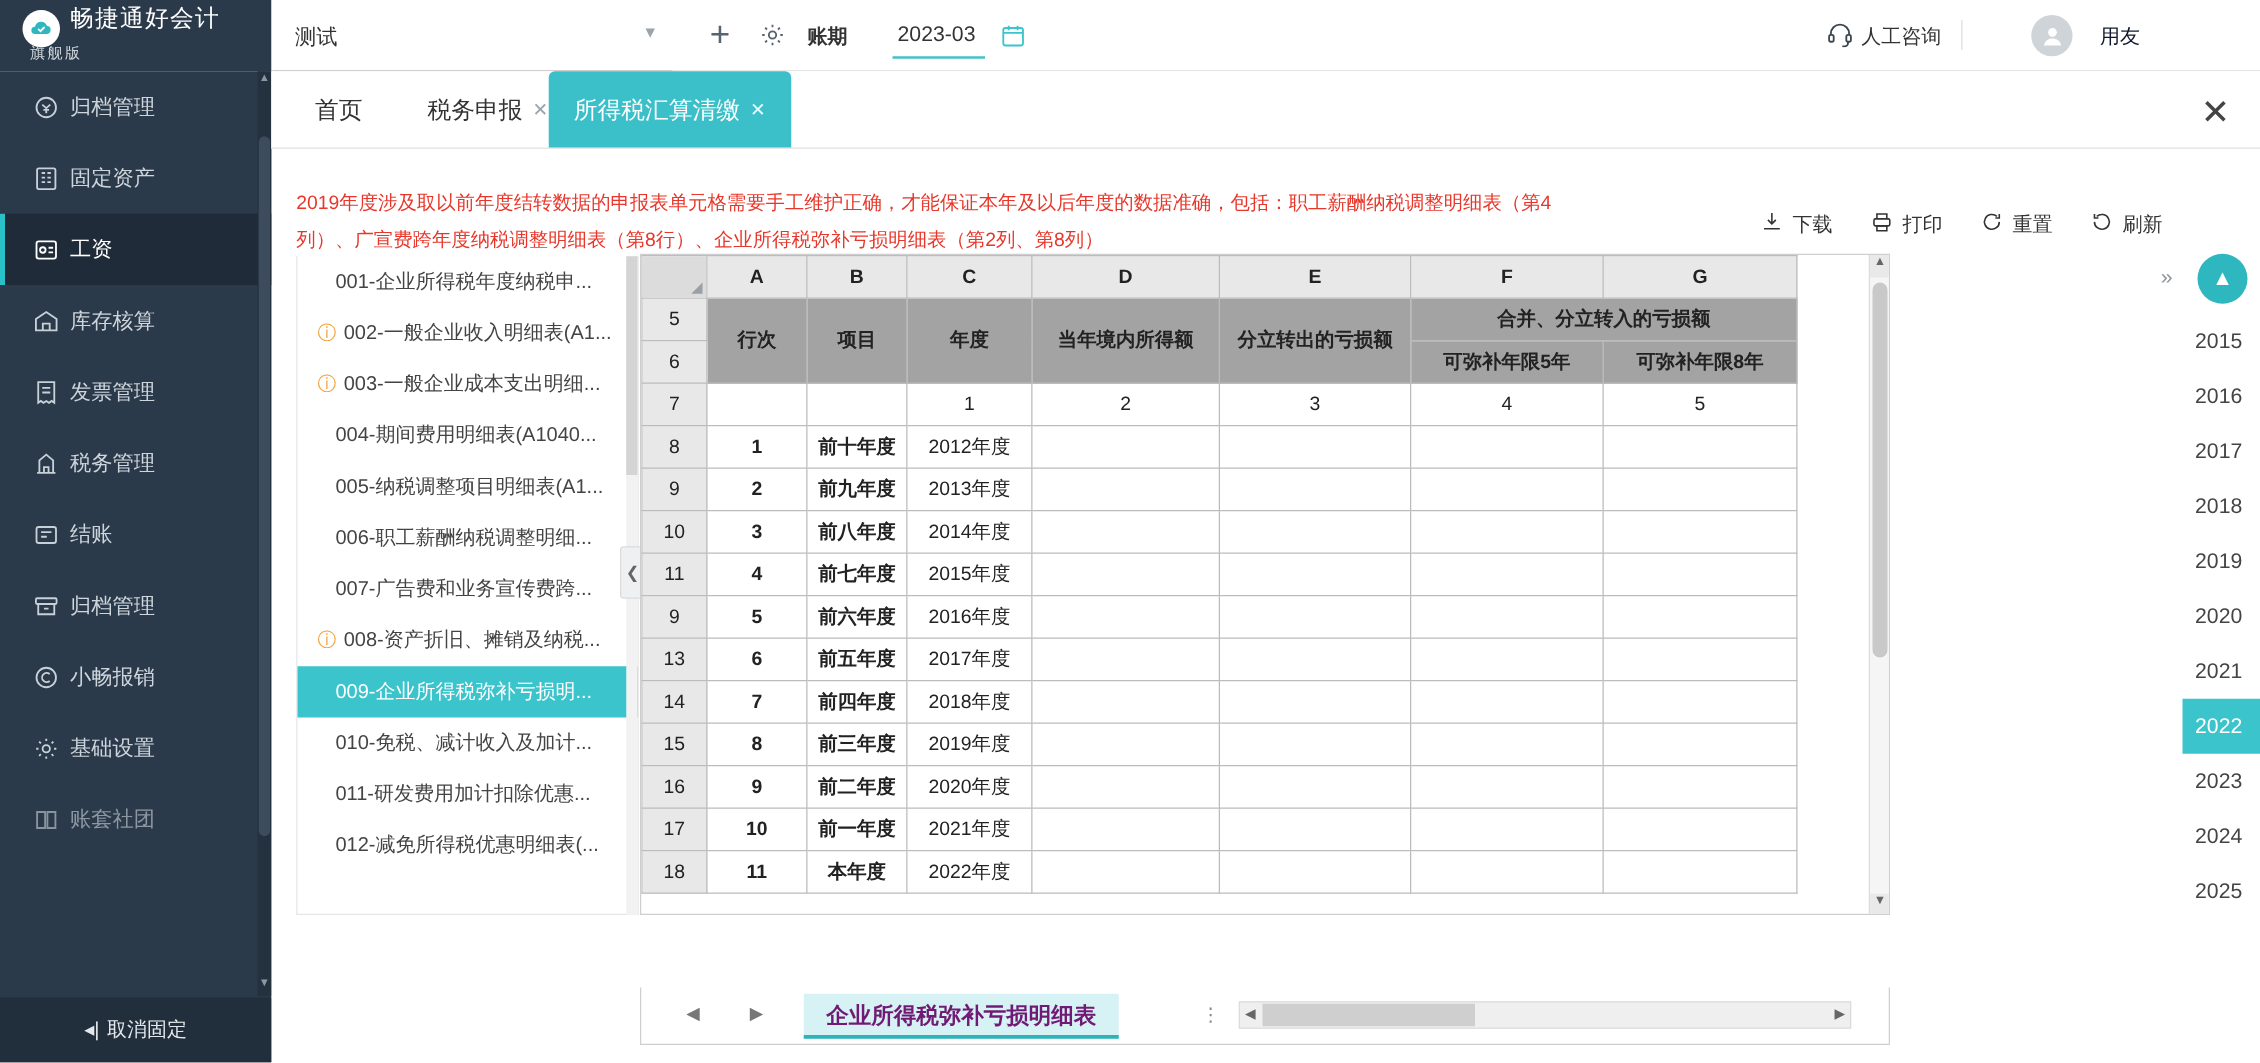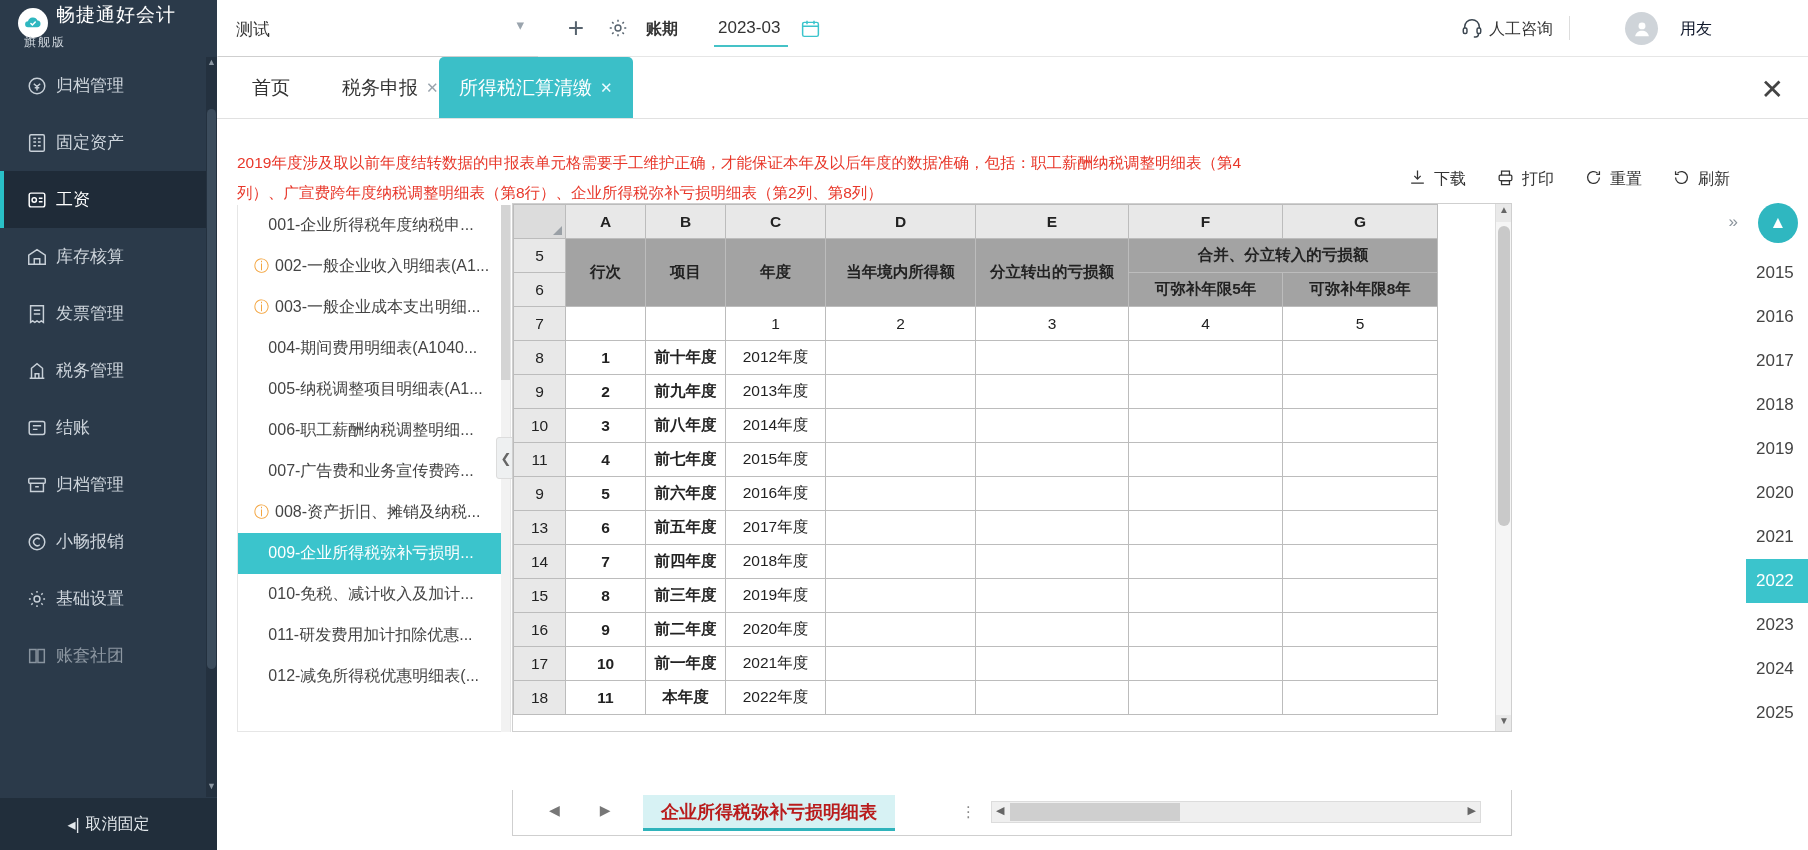--- a/index.html
+++ b/index.html
@@ -82,21 +82,21 @@
   .th-cyan { background:#a3a3a3; color:#ffffff; font-weight:bold; }
   .b { font-weight:bold; }
   .sheet-vscroll { position:absolute; right:0; top:0; width:16px; height:529px; background:#f5f5f5; border-left:1px solid #ddd; }
   .sheet-vscroll .thumb { position:absolute; left:2px; top:22px; width:12px; height:300px; background:#c9c9c9; border-radius:6px; }
   .sheet-vscroll .arw { position:absolute; left:0; width:16px; height:18px; text-align:center; font-size:10px; color:#666; background:#e9e9e9; }
   .sheet-vscroll .arw.up { top:0; } .sheet-vscroll .arw.dn { bottom:0; }
 
   
   .sheetfoot { position:absolute; left:512px; top:790px; width:1000px; height:46px; border:1px solid #cfcfcf; border-top:none; background:#fff; }
   .foot-arrows { position:absolute; left:36px; top:12px; display:flex; gap:40px; color:#777; font-size:14px; }
-  .sheet-tab { position:absolute; left:130px; top:5px; height:36px; padding:0 18px; display:flex; align-items:center; font-size:18px; font-weight:bold; color:#b91c1c; background:#d7f2f4; border-bottom:3px solid #2fb3bb; }
+  .sheet-tab { position:absolute; left:130px; top:5px; height:36px; padding:0 18px; display:flex; align-items:center; font-size:18px; font-weight:bold; color:#701a75; background:#d7f2f4; border-bottom:3px solid #2fb3bb; }
   .foot-dots { position:absolute; left:448px; top:13px; color:#888; font-size:15px; letter-spacing:2px; }
   .hscroll { position:absolute; left:478px; top:11px; width:490px; height:22px; background:#efefef; border:1px solid #dcdcdc; }
   .hscroll .thumb { position:absolute; left:18px; top:1px; width:170px; height:18px; background:#cfcfcf; }
   .hscroll .a { position:absolute; top:2px; font-size:11px; color:#666; }
   .hscroll .a.l { left:4px; } .hscroll .a.r { right:4px; }
 
   
   .rail { position:absolute; right:0; top:203px; width:62px; height:560px; background:#ffffff; }
   .rail-top { position:absolute; right:10px; top:0; width:40px; height:40px; border-radius:50%; background:#2fb7c0; color:#fff; display:flex; align-items:center; justify-content:center; font-size:17px; }
   .rail-item { position:absolute; right:0; width:62px; height:44px; display:flex; align-items:center; padding-left:10px; font-size:17px; color:#444; }

